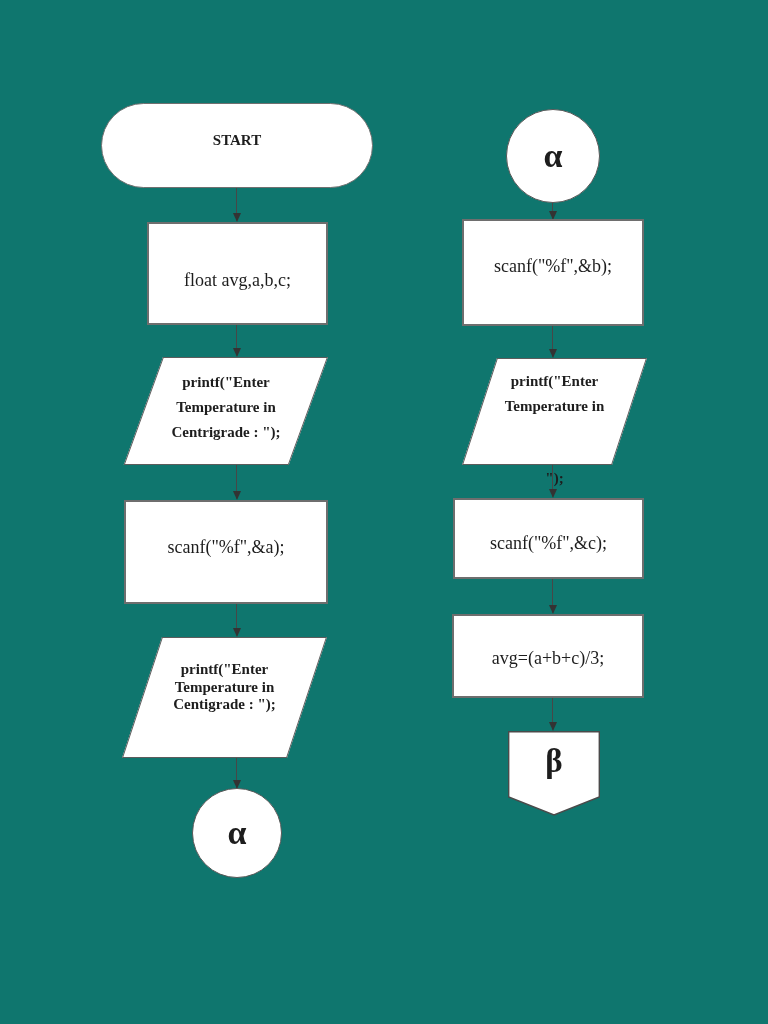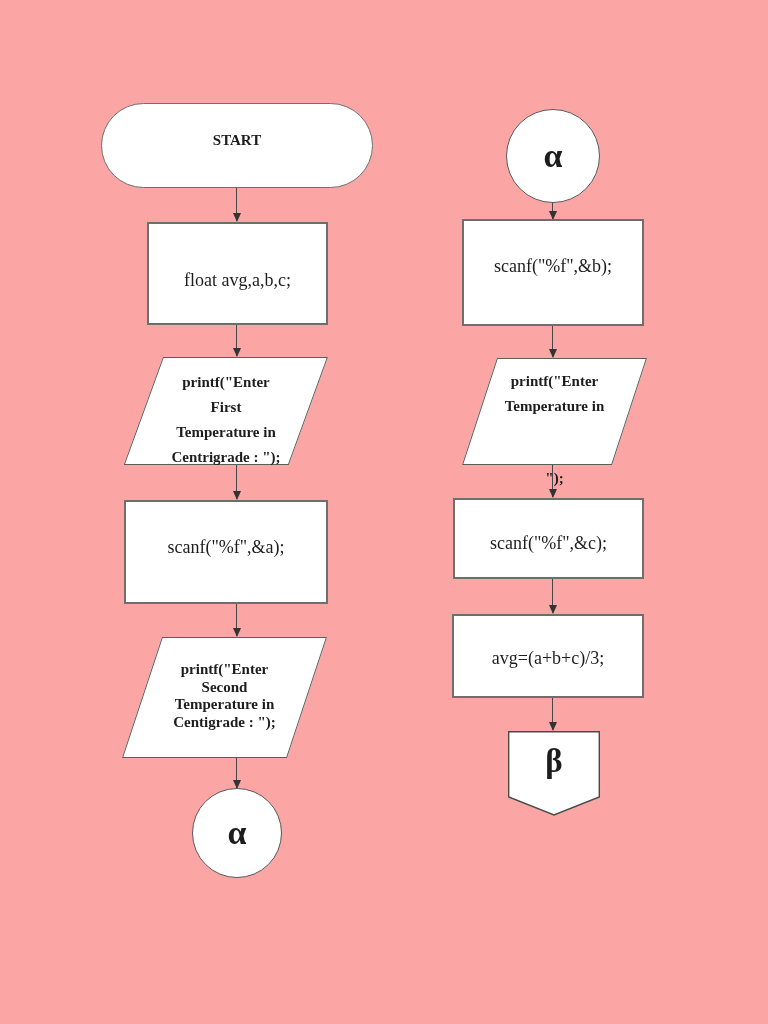--- a/index.html
+++ b/index.html
@@ -3,21 +3,21 @@
 <meta charset="utf-8">
 <style>
   * { margin: 0; padding: 0; box-sizing: border-box; }
   html, body { background: #ffffff; }
   body {
     width: 768px; height: 1024px;
     font-family: "Liberation Serif", "DejaVu Serif", serif;
     color: #1d1d1d;
     overflow: hidden;
   }
-  .canvas { position: relative; width: 768px; height: 1024px; background: #fca5a5; }
+  .canvas { position: relative; width: 768px; height: 1024px; background: #0f766e; }
 
   .shape {
     position: absolute;
     display: flex; align-items: center; justify-content: center;
     text-align: center;
     background: #ffffff;
   }
   .stadium {
     border: 1.3px solid #707070;
     border-radius: 43px;
@@ -75,39 +75,37 @@
   <div class="shape rect" style="left:147px; top:222px; width:181px; height:103px; padding-top:14px;text-align:center;">
     <span>float avg,a,b,c;</span>
   </div>
 
   <div class="arrow" style="left:236px; top:325px; height:31px;"></div>
 
   <div class="para-wrap" style="left:124px; top:357px; width:204px; height:108px;">
     <div class="para" style="left:39px; width:165px; transform:skewX(-20deg);"></div>
     <div class="para-text" style="top:12.5px; line-height:25px;">
       <div>printf("Enter</div>
-      <div>First</div>
       <div>Temperature in</div>
       <div>Centrigrade : ");</div>
     </div>
   </div>
 
   <div class="arrow" style="left:236px; top:465px; height:34px;"></div>
 
   <div class="shape rect" style="left:124px; top:500px; width:204px; height:104px; padding-bottom:10px;">
     <span>scanf("%f",&amp;a);</span>
   </div>
 
   <div class="arrow" style="left:236px; top:604px; height:32px;"></div>
 
   <div class="para-wrap" style="left:122px; top:637px; width:205px; height:121px;">
     <div class="para" style="left:40px; width:165px; transform:skewX(-18.3deg);"></div>
     <div class="para-text" style="top:24px; line-height:17.5px;">
       <div>printf("Enter</div>
-      <div>Second</div>
       <div>Temperature in</div>
       <div>Centigrade : ");</div>
     </div>
   </div>
 
   <div class="arrow" style="left:236px; top:758px; height:30px;"></div>
 
   <div class="shape circle" style="left:192px; top:788px; width:90px; height:90px;">
     <span>α</span>
   </div>

